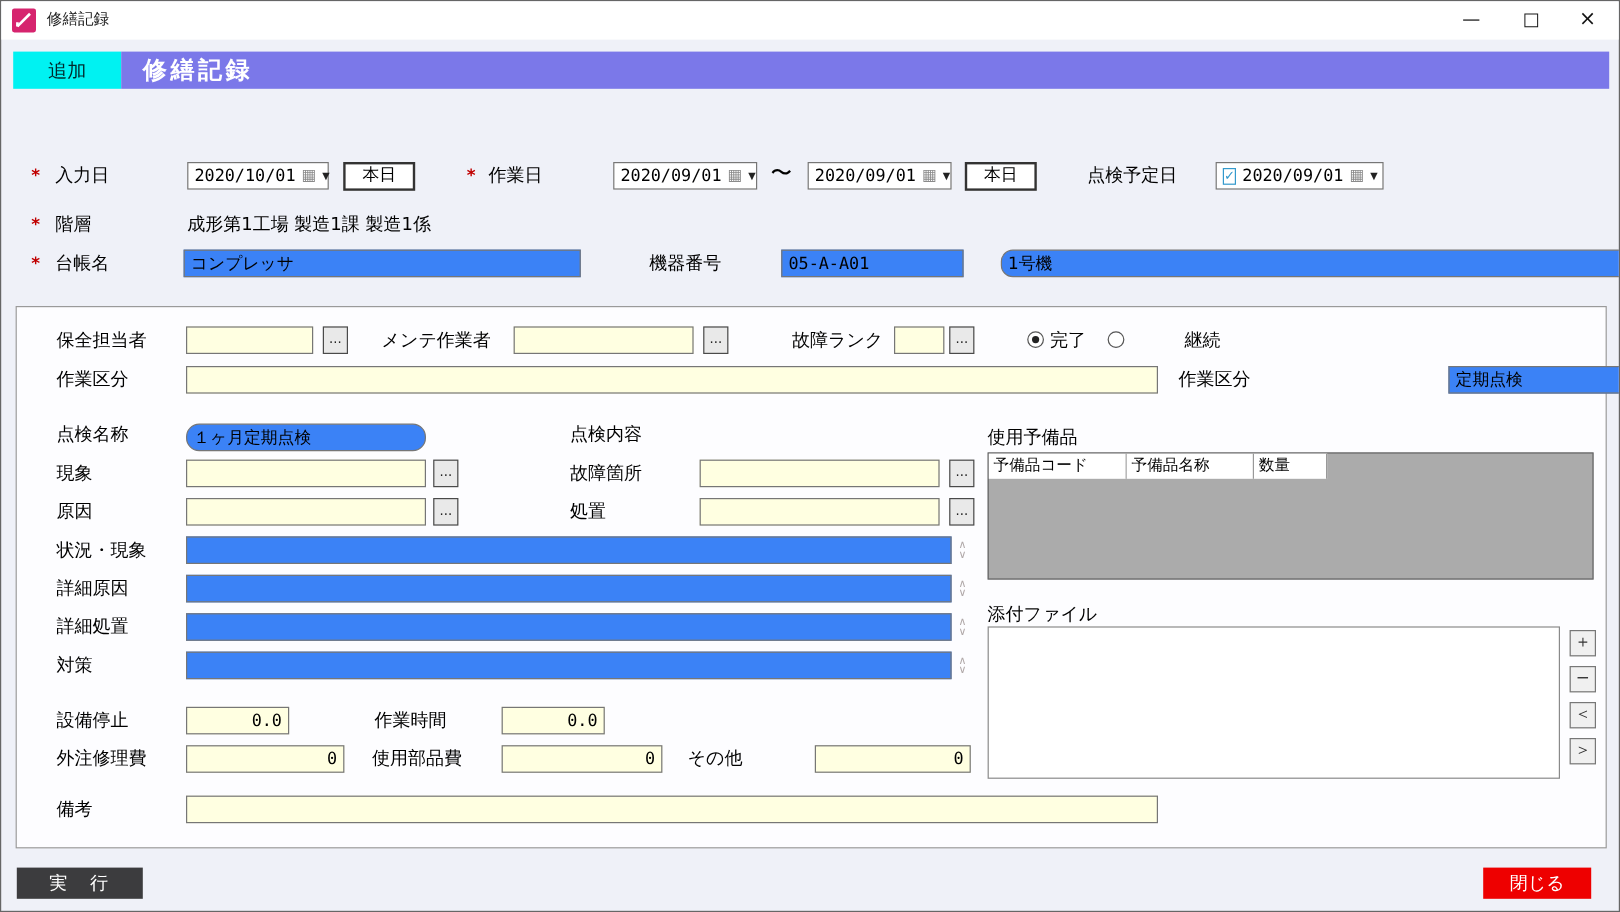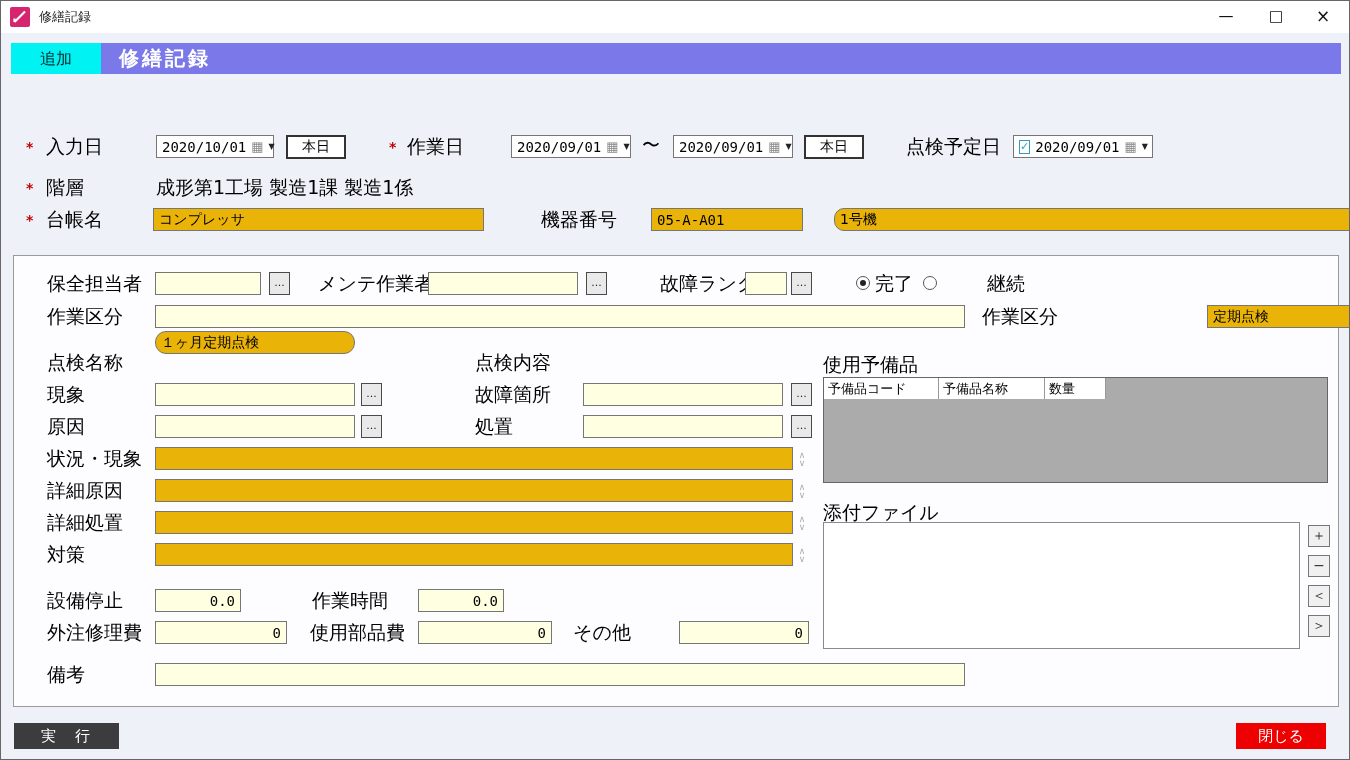--- a/index.html
+++ b/index.html
@@ -17,23 +17,23 @@
           line-height:31px; font-size:15px; color:#111; cursor:default; }
 
   
   .modebtn { position:absolute; left:10px; top:42px; width:90px; height:31px; background:#00f2f2;
              text-align:center; line-height:31px; font-size:16px; color:#00292c; }
   .modetitle { position:absolute; left:100px; top:42px; width:1240px; height:31px; background:#7b78e9;
                color:#fff; font-size:20px; font-weight:bold; line-height:31px; padding-left:18px;
                letter-spacing:3px; box-sizing:border-box; }
 
   
-  .lbl { position:absolute; height:23px; line-height:23px; font-size:19px; color:#000; white-space:nowrap; }
+  .lbl { position:absolute; height:23px; line-height:23px; font-size:15px; color:#000; white-space:nowrap; }
   .req { position:absolute; height:23px; line-height:25px; font-size:14px; color:#c00000; font-weight:bold; }
-  .fld { position:absolute; height:23px; border:1px solid #767676; background:#eab308; font-size:14px;
+  .fld { position:absolute; height:23px; border:1px solid #767676; background:#3b82f6; font-size:14px;
          padding:0 5px; box-sizing:border-box; color:#000; font-family:inherit; outline:none; }
   .yel { background:#ffffe1; }
   .num { text-align:right; font-family:"DejaVu Sans Mono","Liberation Mono",monospace; }
   .mono { font-family:"DejaVu Sans Mono","Liberation Mono",monospace; }
   .dots { position:absolute; width:21px; height:23px; background:#e9e9e9; border:1px solid #4a4a4a;
           box-sizing:border-box; text-align:center; line-height:19px; font-size:11px; color:#222; cursor:default; }
   .date { position:absolute; height:23px; background:#fff; border:1px solid #767676; box-sizing:border-box;
           display:flex; align-items:center; padding:0 5px; gap:5px; cursor:default; }
   .dval { flex:1; font-size:14px; color:#000; white-space:nowrap;
           font-family:"DejaVu Sans Mono","Liberation Mono",monospace; }
@@ -144,21 +144,21 @@
   <span class="lbl" style="left:874px; top:271px;">完了</span>
   <span class="radio" style="left:922px; top:275px;"></span>
   <span class="lbl" style="left:941px; top:271px;margin-left:45px;">継続</span>
 
   <span class="lbl" style="left:46px; top:304px;">作業区分</span>
   <input class="fld yel" style="left: 154px; top: 304px; width: 810px;" value="">
   <span class="lbl" style="left:981px; top:304px;">作業区分</span>
   <input class="fld" style="left: 1160px; top: 304px; width: 195px; margin-left: 46px;" value="定期点検">
 
   <span class="lbl" style="left:46px; top:350px;">点検名称</span>
-  <input class="fld" style="left: 154px; top: 330px; width: 200px; border-radius: 11px;" value="１ヶ月定期点検">
+  <input class="fld" style="left: 154px; top: 352px; width: 200px; border-radius: 11px;" value="１ヶ月定期点検">
   <span class="lbl" style="left:474px; top:350px;">点検内容</span>
   <span class="lbl" style="left:822px; top:352px;">使用予備品</span>
 
   <div class="sp-table">
     <div class="sp-head">
       <div class="sp-cell" style="width:115px;">予備品コード</div>
       <div class="sp-cell" style="width:106px;">予備品名称</div>
       <div class="sp-cell" style="width:61px;">数量</div>
     </div>
   </div>

